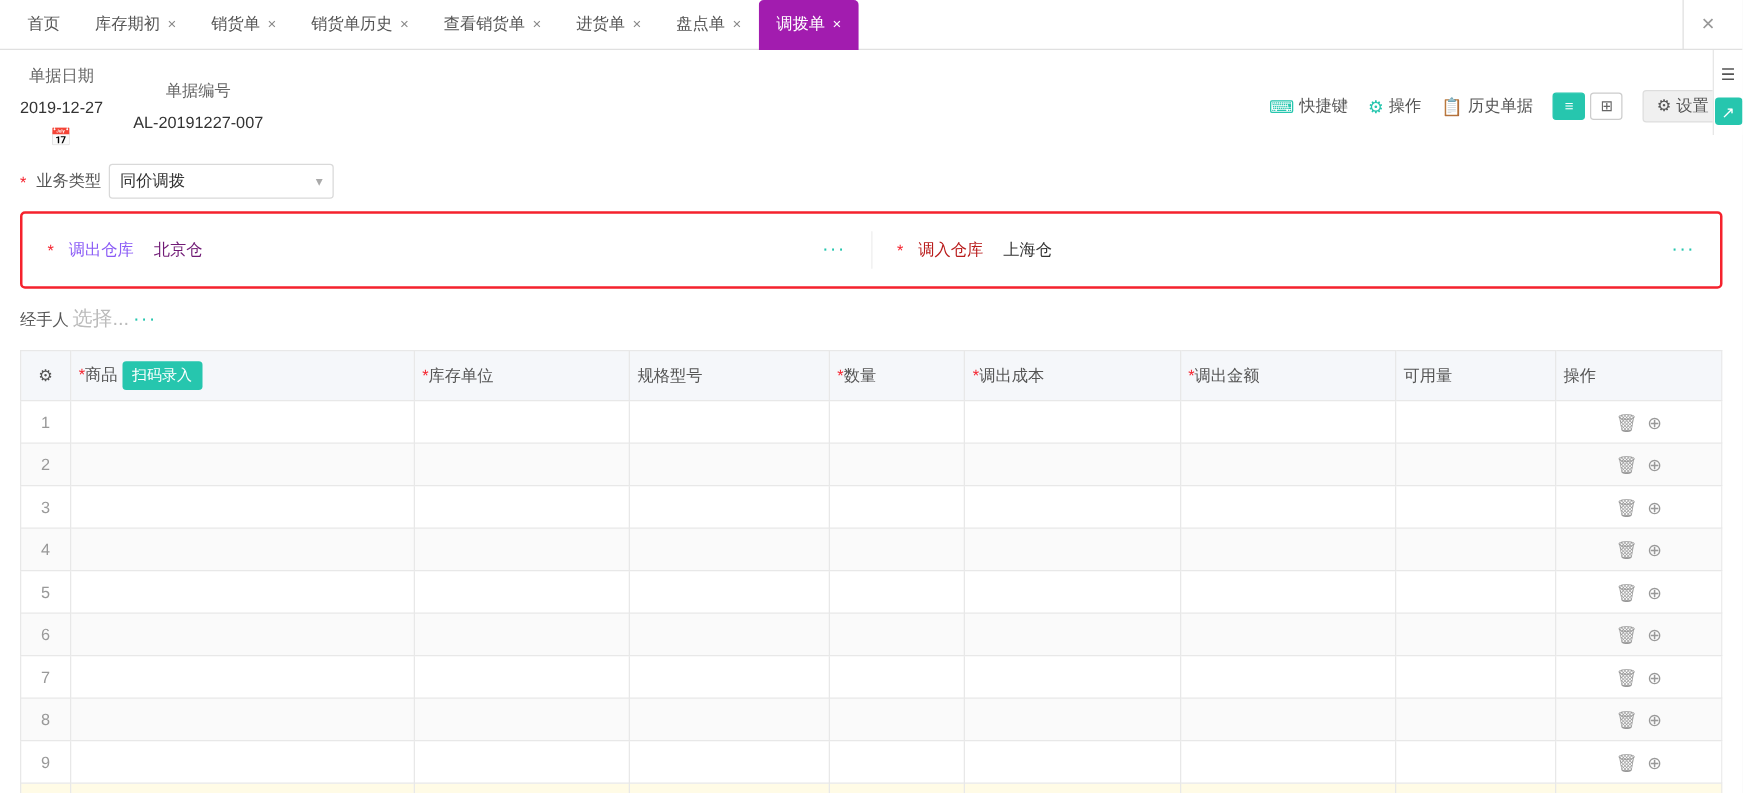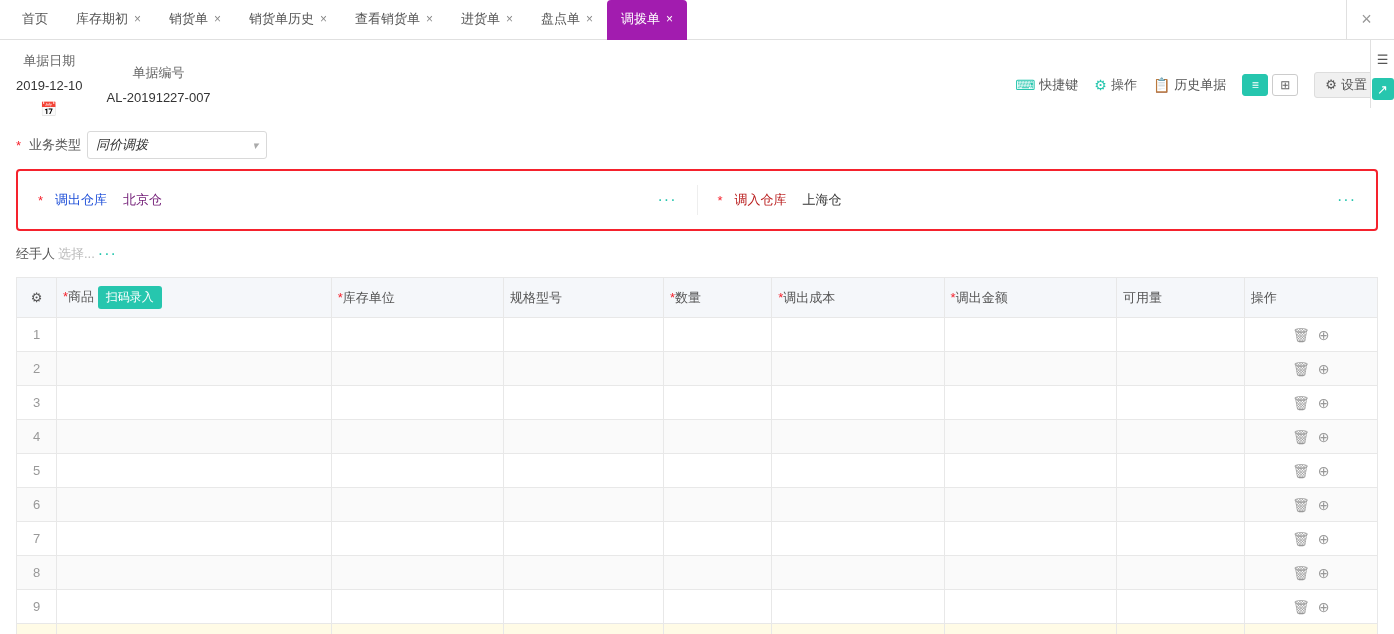--- a/index.html
+++ b/index.html
@@ -71,41 +71,41 @@
       display: flex; align-items: center; margin-bottom: 10px; gap: 16px;
     }
     .form-field {
       display: flex; align-items: center; gap: 6px;
     }
     .required-star { color: #f5222d; margin-right: 2px; }
     .form-field label { color: #555; font-size: 13px; white-space: nowrap; }
     .form-select {
       display: flex; align-items: center; gap: 2px; border: 1px solid #d9d9d9;
       border-radius: 3px; padding: 4px 8px; background: #fff; min-width: 160px;
-      cursor: pointer; font-size: 13px; font-style: italic;
+      cursor: pointer; font-size: 13px;
     }
     .form-select .arrow { color: #aaa; font-size: 11px; margin-left: auto; }
     .dots-btn { color: #26c6ae; cursor: pointer; font-size: 16px; letter-spacing: 1px; }
 
     
     .red-box {
       border: 2px solid #f5222d; border-radius: 4px; padding: 14px 20px;
       display: flex; align-items: center; gap: 0; margin-bottom: 14px;
       background: #fff;
     }
     .red-box-section {
       display: flex; align-items: center; gap: 10px; flex: 1;
     }
     .red-box-divider { width: 1px; background: #eee; height: 30px; margin: 0 20px; }
 
     
     .handler-row {
       display: flex; align-items: center; gap: 3px; margin-bottom: 14px;
     }
-    .handler-placeholder { color: #bbb; font-size: 13px; }
+    .handler-placeholder { color: #bbb; font-size: 16px; }
     table { width: 100%; border-collapse: collapse; font-size: 13px; }
     thead tr { background: #f5f7fa; }
     thead th {
       padding: 8px 6px; border: 1px solid #e8e8e8; color: #555;
       font-weight: normal; text-align: left; white-space: nowrap;
     }
     tbody tr { background: #fff; }
     tbody tr:nth-child(even) { background: #fafafa; }
     tbody td {
       padding: 6px 6px; border: 1px solid #e8e8e8; color: #333; height: 34px;
@@ -178,21 +178,21 @@
     <span class="close-icon">×</span>
   </div>
   <div class="main-close-btn">×</div>
 </div>
 
 <div class="content-area">
 
   <div class="header-row">
     <div class="field-group">
       <span class="field-label">单据日期</span>
-      <span class="field-value">2019-12-10</span>
+      <span class="field-value">2019-12-27</span>
       <span class="date-icon">📅</span>
     </div>
     <div class="field-group">
       <span class="field-label">单据编号</span>
       <span class="field-value">AL-20191227-007</span>
     </div>
     <div class="toolbar-right">
       <div class="toolbar-btn">
         <span class="icon">⌨</span>
         <span>快捷键</span>
@@ -223,21 +223,21 @@
       <div class="form-select" style="min-width:180px;">
         <span>同价调拨</span>
         <span class="arrow">▾</span>
       </div>
     </div>
   </div>
 
   <div class="red-box">
     <div class="red-box-section">
       <span class="required-star">*</span>
-      <span style="color:#1d4ed8; white-space:nowrap;">调出仓库</span>
+      <span style="color:#8b5cf6; white-space:nowrap;">调出仓库</span>
       <span style="color:#701a75; margin-left:6px;">北京仓</span>
       <span class="dots-btn" style="margin-left:auto;">···</span>
     </div>
     <div class="red-box-divider"></div>
     <div class="red-box-section">
       <span class="required-star">*</span>
       <span style="color:#b91c1c; white-space:nowrap;">调入仓库</span>
       <span style="color:#333; margin-left:6px;">上海仓</span>
       <span class="dots-btn" style="margin-left:auto;">···</span>
     </div>

